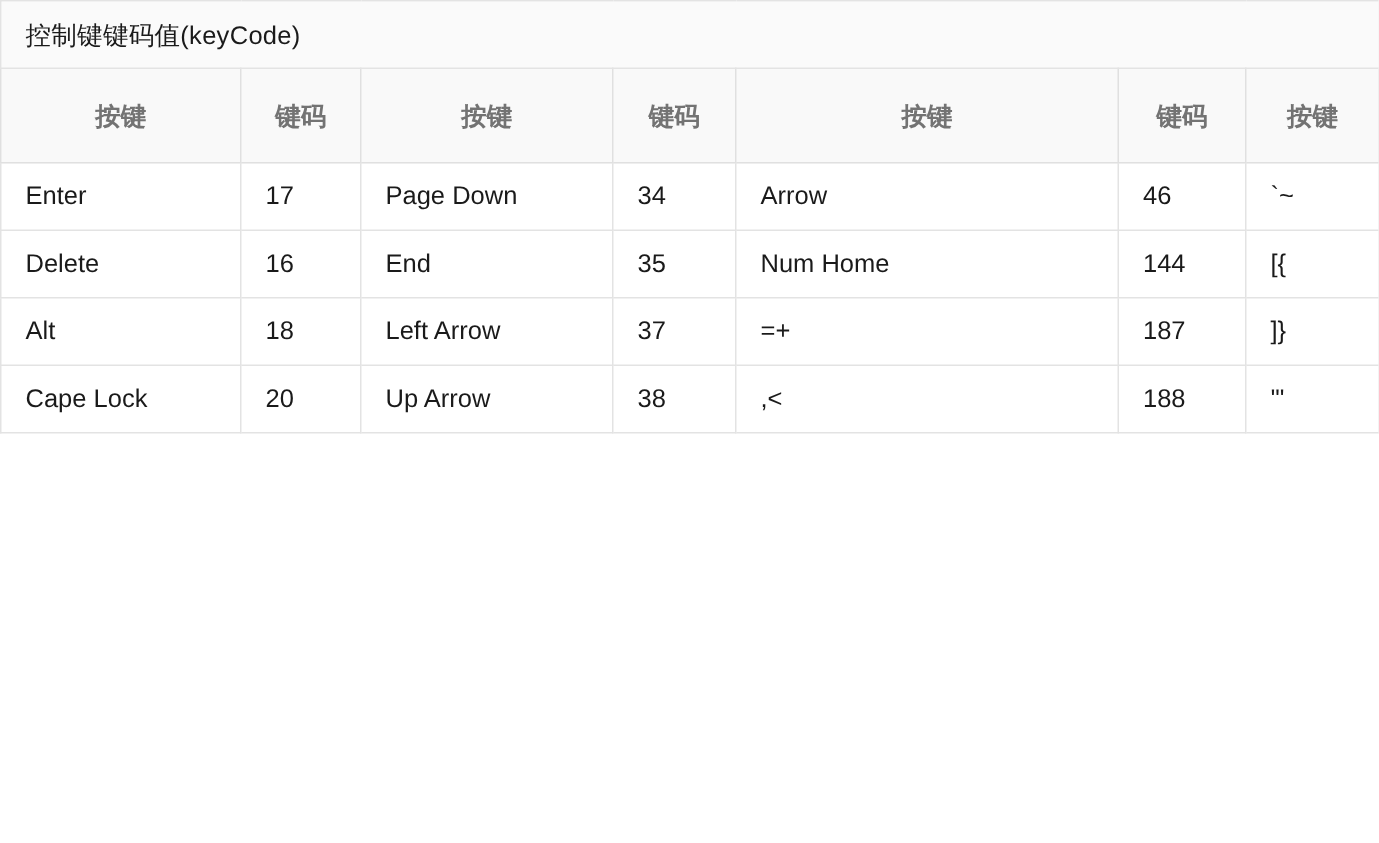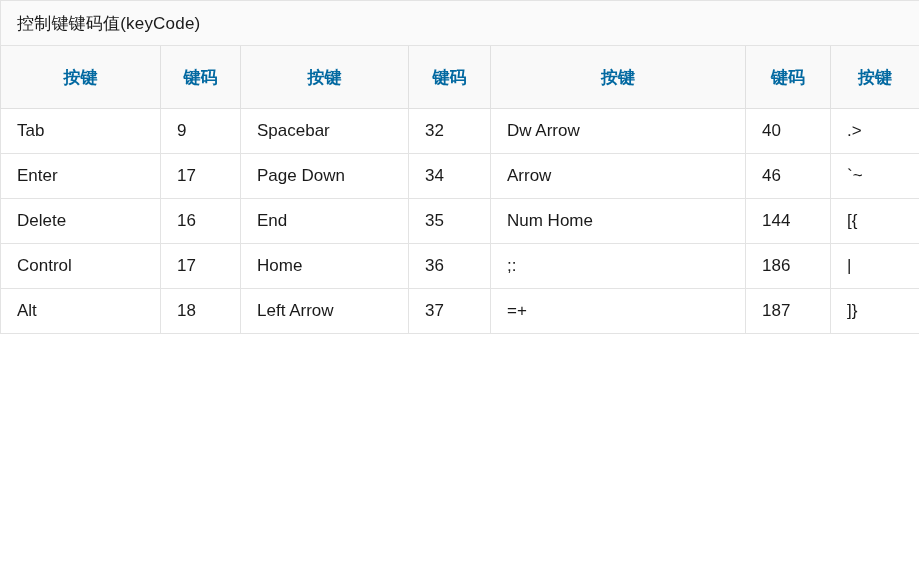--- a/index.html
+++ b/index.html
@@ -33,21 +33,21 @@
     color: #1a1a1a;
     padding: 14px 0 14px 16px;
     height: 23px;
     letter-spacing: 0.2px;
   }
   .keycode-table th {
     background: #f9f9f9;
     border: 1px solid #e0e0e0;
     font-size: 17px;
     font-weight: bold;
-    color: #0369a1;
+    color: #737373;
     text-align: center;
     height: 28px;
     padding: 8px 0;
   }
   .keycode-table td {
     border: 1px solid #e3e3e3;
     font-size: 17px;
     font-weight: normal;
     color: #1a1a1a;
     text-align: left;
@@ -89,63 +89,53 @@
       <th>按键</th>
       <th>键码</th>
       <th>按键</th>
       <th>键码</th>
       <th>按键</th>
       <th>键码</th>
     </tr>
   </thead>
   <tbody>
     <tr>
-      <td>Tab</td>
-      <td>9</td>
-      <td>Spacebar</td>
-      <td>32</td>
-      <td>Dw Arrow</td>
-      <td>40</td>
-      <td>.&gt;</td>
-      <td>190</td>
-    </tr>
-    <tr>
       <td>Enter</td>
       <td>17</td>
       <td>Page Down</td>
       <td>34</td>
       <td>Arrow</td>
       <td>46</td>
       <td>`~</td>
       <td>192</td>
     </tr>
     <tr>
       <td>Delete</td>
       <td>16</td>
       <td>End</td>
       <td>35</td>
       <td>Num Home</td>
       <td>144</td>
       <td>[{</td>
       <td>219</td>
     </tr>
     <tr>
-      <td>Control</td>
-      <td>17</td>
-      <td>Home</td>
-      <td>36</td>
-      <td>;:</td>
-      <td>186</td>
-      <td>|</td>
-      <td>220</td>
-    </tr>
-    <tr>
       <td>Alt</td>
       <td>18</td>
       <td>Left Arrow</td>
       <td>37</td>
       <td>=+</td>
       <td>187</td>
       <td>]}</td>
       <td>221</td>
     </tr>
+    <tr>
+      <td>Cape Lock</td>
+      <td>20</td>
+      <td>Up Arrow</td>
+      <td>38</td>
+      <td>,&lt;</td>
+      <td>188</td>
+      <td>'"</td>
+      <td>222</td>
+    </tr>
   </tbody>
 </table>
 
 </body></html>

